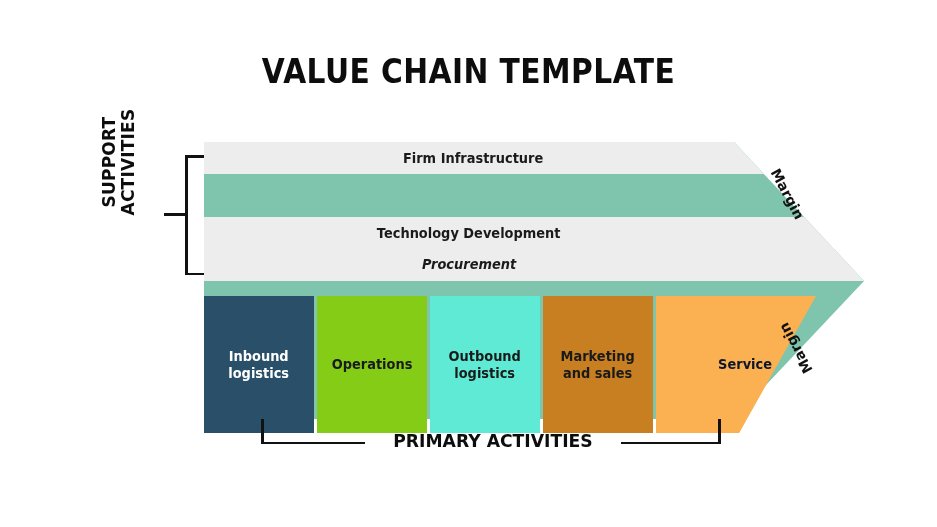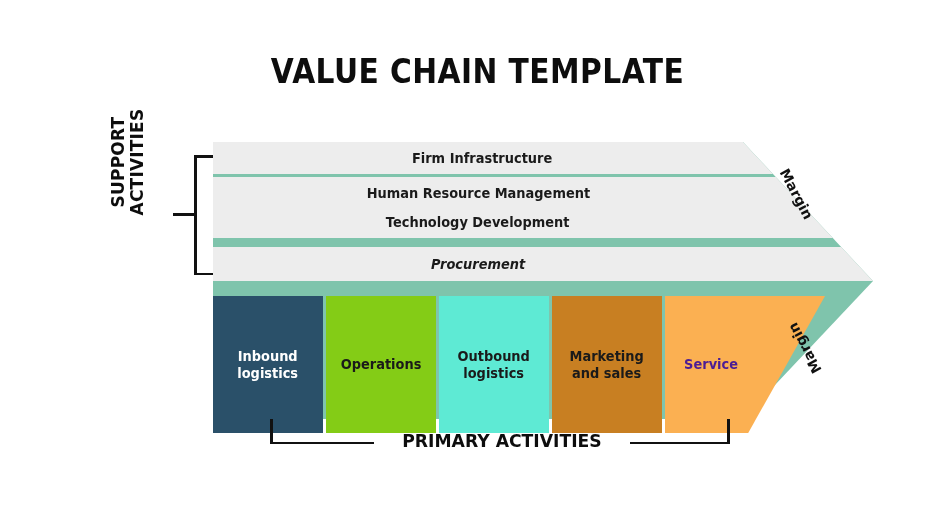--- a/index.html
+++ b/index.html
@@ -10,21 +10,20 @@
     width: 937px;
     height: 527px;
     background: #ffffff;
     font-family: "Liberation Sans", sans-serif;
     overflow: hidden;
   }
   #stage {
     position: relative;
     width: 751px;
     height: 527px;
-    margin-left: 9px;
   }
 
   
   #page-title {
     position: absolute;
     left: 0;
     top: 52px;
     width: 937px;
     text-align: center;
     font-family: "DejaVu Sans", sans-serif;
@@ -74,21 +73,21 @@
     font-weight: bold;
     display: flex;
     align-items: center;
     justify-content: center;
     box-sizing: border-box;
     padding-right: 130px;
   }
   .support-row .label { transform: scaleX(0.96); }
   .support-row.r0 { top: 0px; padding-left: 8px; }
   .support-row.r1 { top: 35px; }
-  .support-row.r2 { top: 64px; }
+  .support-row.r2 { top: 75px; }
   .support-row.r3 { top: 105px; height: 34px; font-style: italic; }
 
   
   #primary-cols {
     position: absolute;
     left: 0;
     top: 154px;
     width: 660px;
     height: 137px;
   }
@@ -231,23 +230,20 @@
   <div id="chart">
 
     <svg id="margin-arrow" viewBox="0 0 660 277" preserveAspectRatio="none">
       <polygon points="0,0 530,0 660,139 530,277 0,277" fill="#7FC4AC"></polygon>
     </svg>
 
     <div id="support-rows" style="clip-path: polygon(0 0, 530px 0, 660px 139px, 0 139px);">
       <div class="support-row r0">
         <span class="label">Firm Infrastructure</span>
       </div>
-      <div class="support-row r1">
-        <span class="label">Human Resource Management</span>
-      </div>
       <div class="support-row r2">
         <span class="label">Technology Development</span>
       </div>
       <div class="support-row r3">
         <span class="label">Procurement</span>
       </div>
     </div>
 
     <div id="primary-cols">
       <div class="primary-col c0" style="background:#2A5069; color:#ffffff;">
@@ -264,21 +260,21 @@
           <span>Outbound</span><br>
           <span>logistics</span>
         </span>
       </div>
       <div class="primary-col c3" style="background:#C87F22; color:#1a1a1a;justify-content:center;">
         <span class="label">
           <span>Marketing</span><br>
           <span>and sales</span>
         </span>
       </div>
-      <div class="primary-col c4" style="background:#FBB052; color:#4c1d95; justify-content:flex-start; padding-left:18px;">
+      <div class="primary-col c4" style="background:#FBB052; color:#0f172a; justify-content:center; padding-left:18px;">
         <span class="label">Service</span>
       </div>
     </div>
   </div>
 
   <div class="margin-label" id="margin-label-top">Margin</div>
   <div class="margin-label" id="margin-label-bottom">Margin</div>
 
   <div id="primary-bracket">
     <div class="seg" id="pb-left-v"></div>

